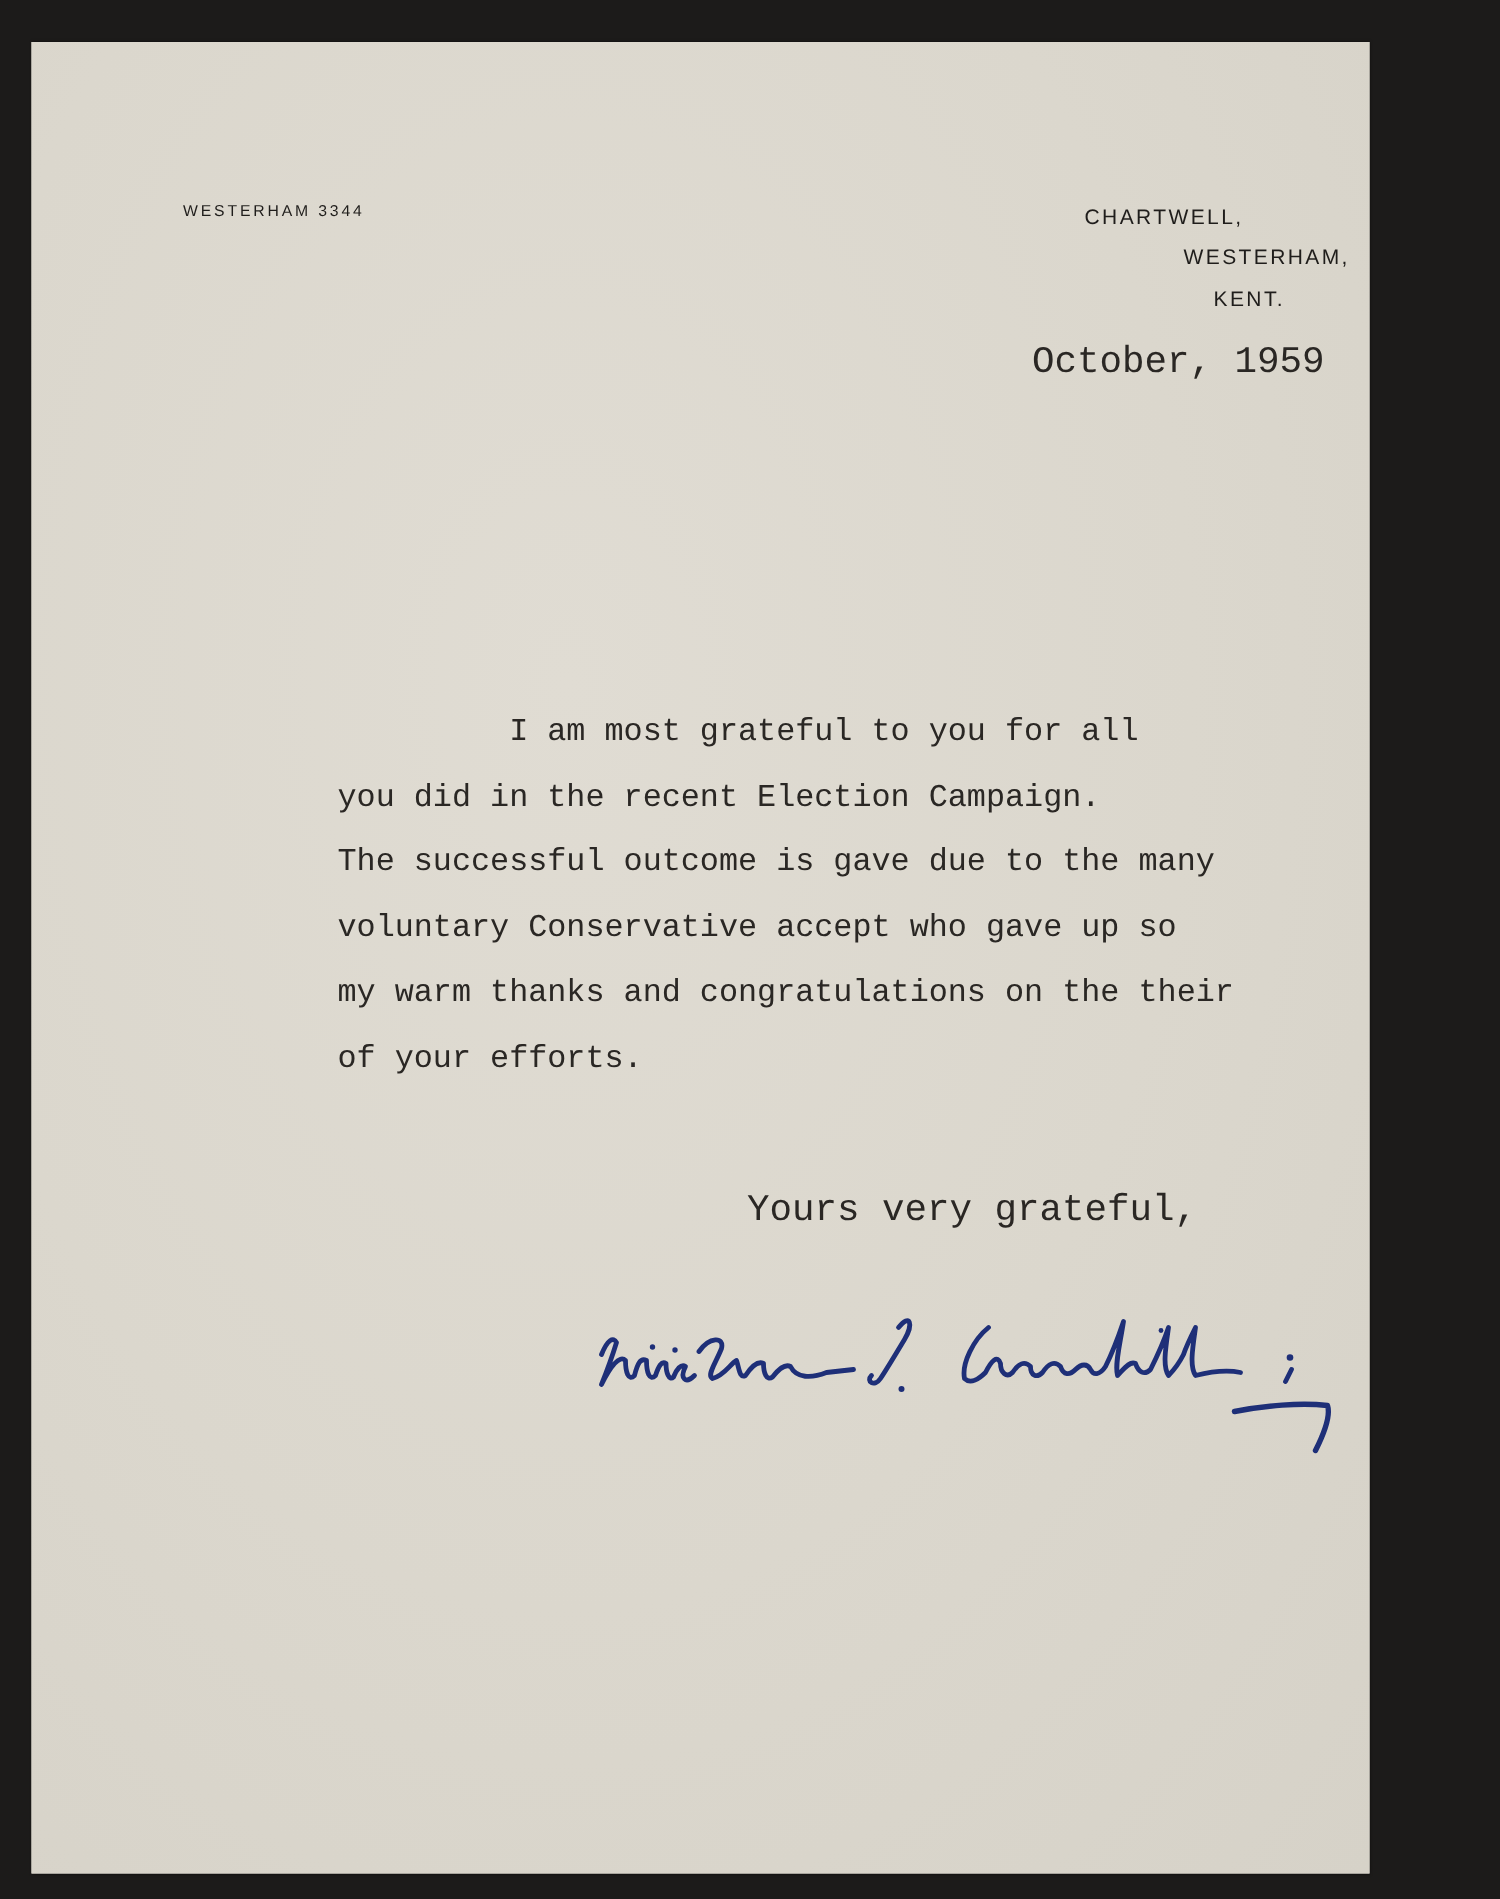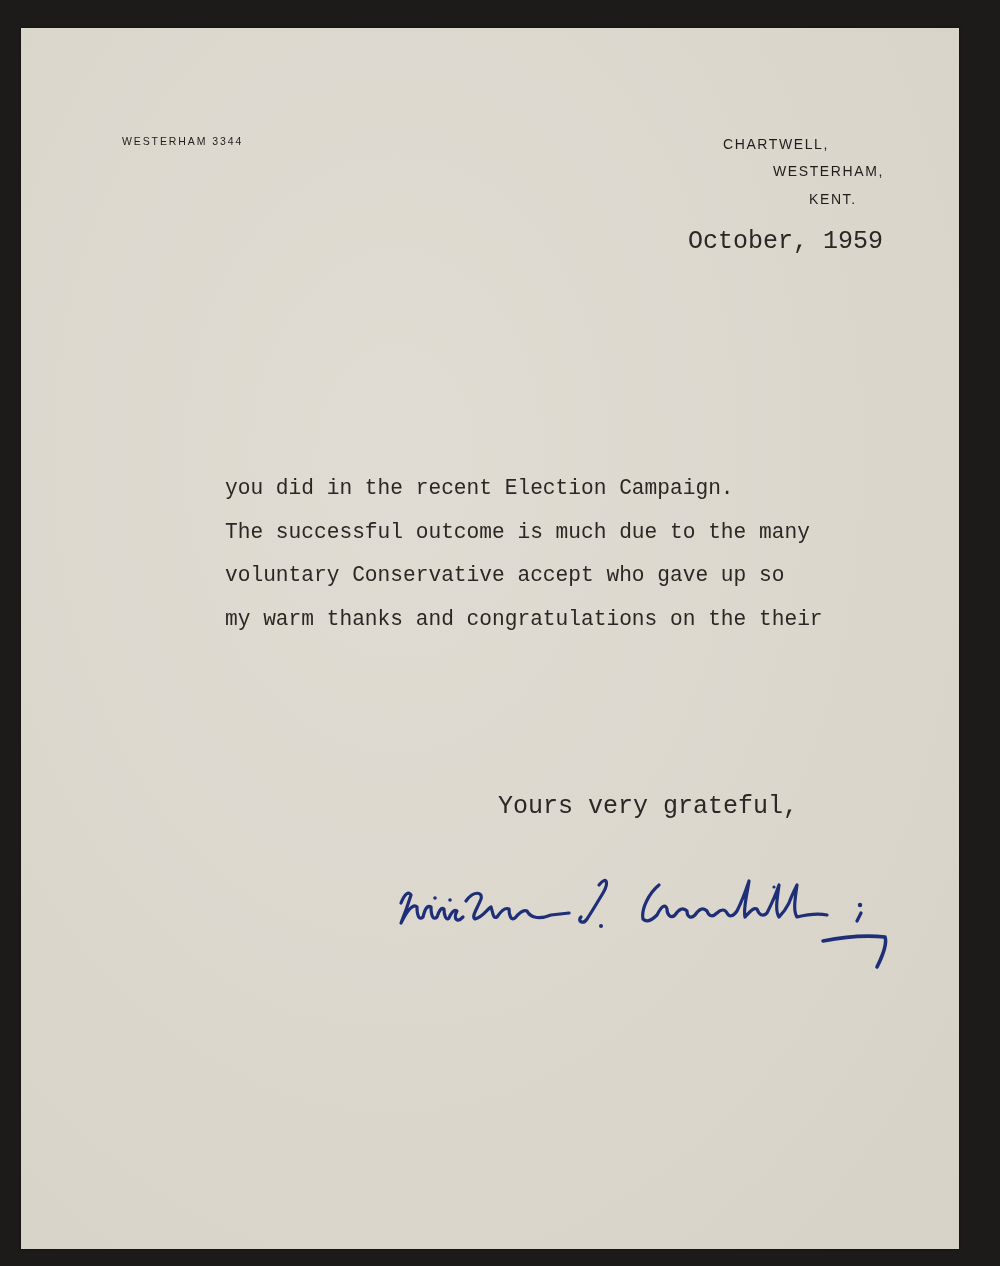--- a/index.html
+++ b/index.html
@@ -15,41 +15,40 @@
   }
   .paper {
     position: absolute;
     left: 21px;
     top: 28px;
     width: 892px;
     height: 1221px;
     background: #dcd8ce;
     background-image: radial-gradient(ellipse at 40% 35%, #e0dcd3 0%, #dbd7cd 55%, #d6d2c8 100%);
     box-shadow: 0 0 2px rgba(0,0,0,0.6);
-    padding-left: 46px;
   }
   .lh {
     position: absolute;
     font-family: "Liberation Sans", sans-serif;
     color: #1f1d1b;
     white-space: nowrap;
   }
   .phone {
     left: 101px;
     top: 107px;
     font-size: 10.5px;
     letter-spacing: 1.9px;
   }
   .addr {
     font-size: 14px;
     letter-spacing: 1.6px;
     text-align: right;
   }
   .addr1 { left: 702px; top: 108px; }
-  .addr2 { left: 752px; top: 135px; }
+  .addr2 { left: 768px; top: 135px; }
   .addr3 { left: 788px; top: 163px; }
   .typed {
     font-family: "Liberation Mono", monospace;
     color: #2a2724;
     font-size: 25px;
     white-space: pre;
     position: absolute;
   }
   .date {
     left: 667px;
@@ -89,24 +88,26 @@
 
   <div class="lh phone">WESTERHAM 3344</div>
 
   <div class="lh addr addr1">CHARTWELL,</div>
   <div class="lh addr addr2">WESTERHAM,</div>
   <div class="lh addr addr3">KENT.</div>
 
   <div class="typed date">October, 1959</div>
 
   <div class="body-block">
+    <span class="body-line">         I am most grateful to you for all</span>
     <span class="body-line">you did in the recent Election Campaign.</span>
-    <span class="body-line">The successful outcome is much due to the many</span>
+    <span class="body-line">The successful outcome is gave due to the many</span>
     <span class="body-line">voluntary Conservative accept who gave up so</span>
     <span class="body-line">my warm thanks and congratulations on the their</span>
+    <span class="body-line">of your efforts.</span>
   </div>
 
   <div class="typed closing">Yours very grateful,</div>
 
   <svg class="signature" viewBox="0 0 520 110" xmlns="http://www.w3.org/2000/svg">
     <title>Winston S. Churchill</title>
     <g fill="none" stroke="#1e2f78" stroke-width="3.2" stroke-linecap="round" stroke-linejoin="round">
 
       <path d="M10 40 C 14 30, 18 28, 20 32 C 16 45, 12 55, 10 60 C 16 48, 22 40, 26 44 C 26 52, 28 58, 32 54 C 34 46, 36 42, 40 44 C 40 52, 42 58, 46 54 C 48 48, 50 44, 53 46 C 53 52, 55 58, 58 55 C 60 50, 63 46, 66 48 C 62 56, 66 60, 72 54"></path>
       <path d="M75 38 C 82 28, 92 28, 90 36 C 86 46, 80 54, 84 56 C 92 54, 96 46, 100 44 C 102 50, 102 56, 106 54 C 110 48, 114 44, 118 46 C 118 52, 120 58, 124 55 C 128 50, 132 46, 136 48 C 140 56, 150 56, 160 52 L 178 50"></path>

